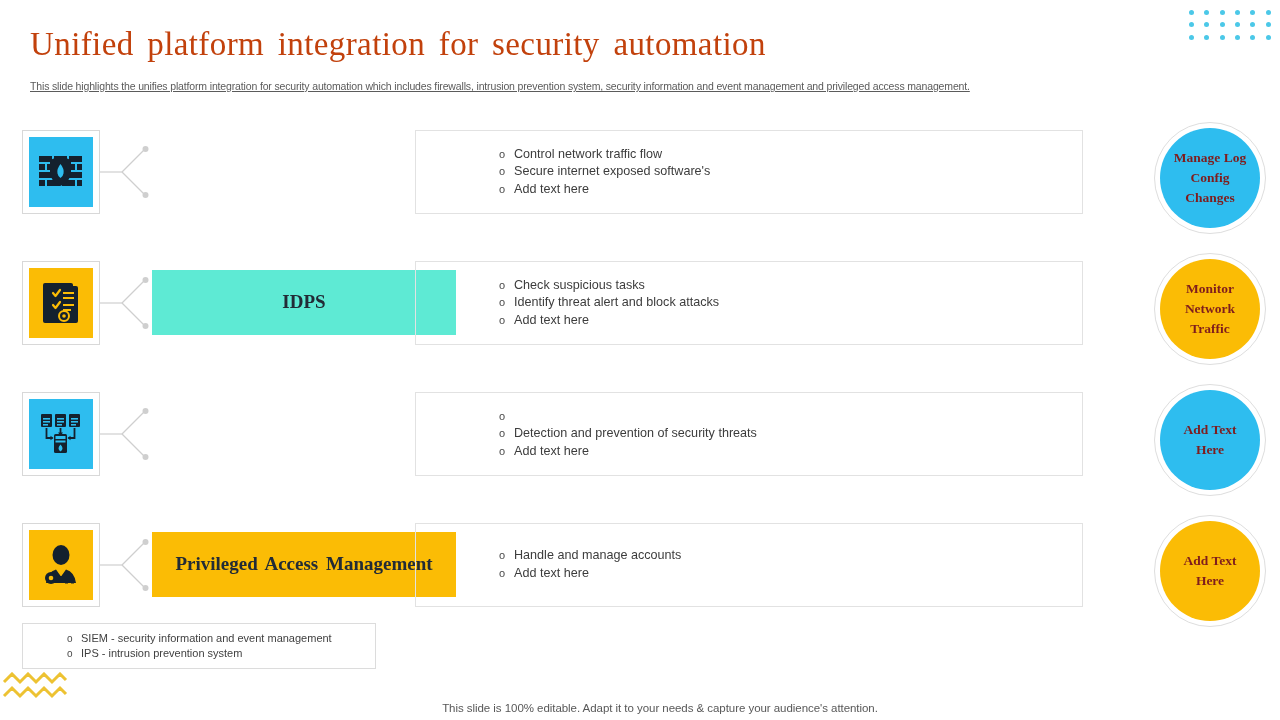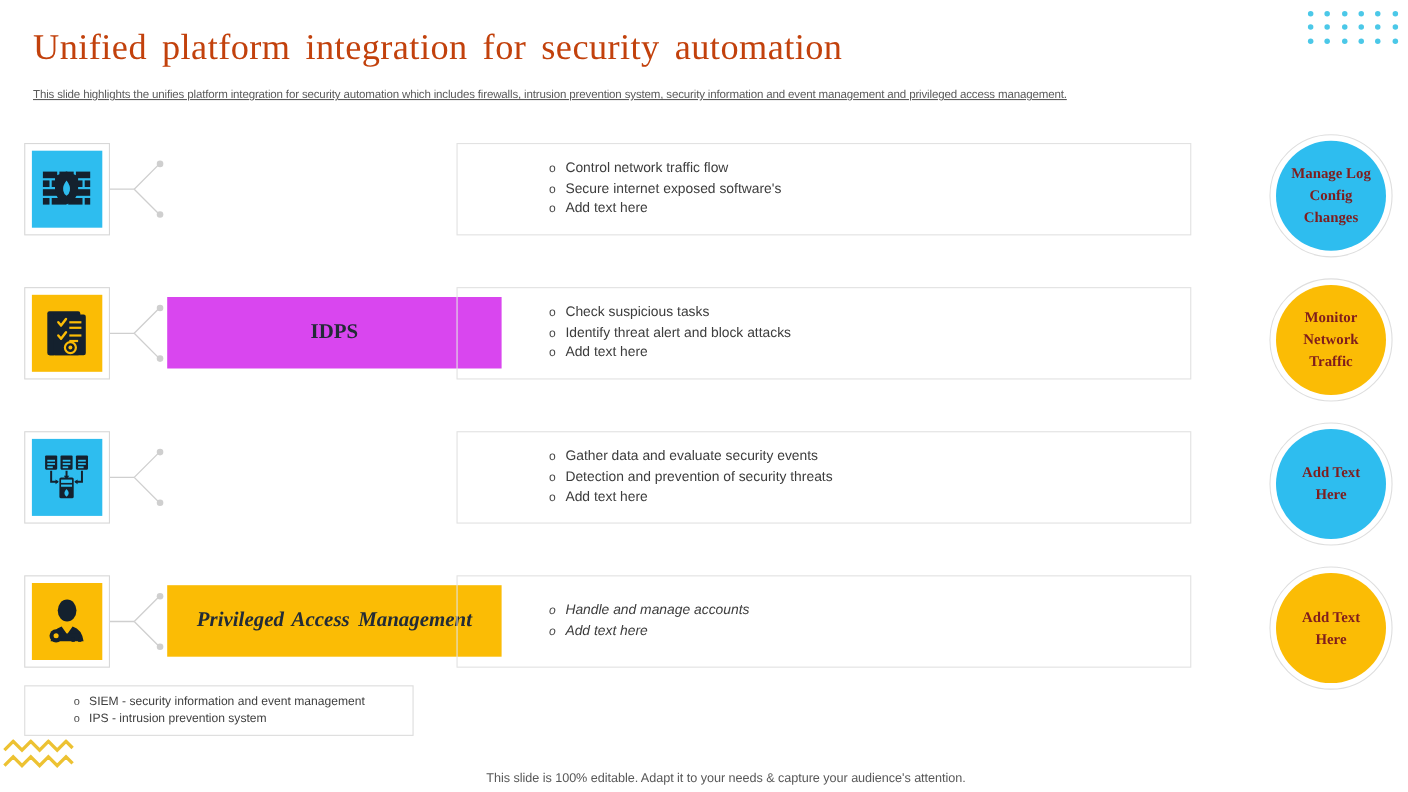--- a/index.html
+++ b/index.html
@@ -66,21 +66,21 @@
     position: absolute;
     left: 0;
     top: 130px;
     width: 1280px;
   }
   .row {
     position: relative;
     height: 84px;
     margin-bottom: 47px;
   }
-  .row:last-child { margin-bottom: 16px; font-style: italic; }
+  .row:last-child { margin-bottom: 16px; }
 
   
   .icon-frame {
     position: absolute;
     left: 22px;
     top: 0;
     width: 78px;
     height: 84px;
     border: 1px solid #d8d8d8;
     background: #ffffff;
@@ -335,21 +335,21 @@
         </svg>
       </div>
     </div>
     <svg class="connector" viewBox="0 0 52 84">
       <line x1="0" y1="42" x2="22" y2="42" stroke="#cfcfcf" stroke-width="1.2"></line>
       <line x1="22" y1="42" x2="45" y2="19" stroke="#cfcfcf" stroke-width="1.2"></line>
       <line x1="22" y1="42" x2="45" y2="65" stroke="#cfcfcf" stroke-width="1.2"></line>
       <circle cx="45.5" cy="19" r="3" fill="#cfcfcf"></circle>
       <circle cx="45.5" cy="65" r="3" fill="#cfcfcf"></circle>
     </svg>
-    <div class="label-bar" style="background:#d946ef">
+    <div class="label-bar" style="background:#5eead4">
       <span>IDPS</span>
     </div>
     <div class="bullet-panel">
       <div class="bullet">
           <span class="mark">o</span>
           <span>Check suspicious tasks</span>
         </div>
       <div class="bullet">
           <span class="mark">o</span>
           <span>Identify threat alert and block attacks</span>
@@ -397,21 +397,20 @@
     <svg class="connector" viewBox="0 0 52 84">
       <line x1="0" y1="42" x2="22" y2="42" stroke="#cfcfcf" stroke-width="1.2"></line>
       <line x1="22" y1="42" x2="45" y2="19" stroke="#cfcfcf" stroke-width="1.2"></line>
       <line x1="22" y1="42" x2="45" y2="65" stroke="#cfcfcf" stroke-width="1.2"></line>
       <circle cx="45.5" cy="19" r="3" fill="#cfcfcf"></circle>
       <circle cx="45.5" cy="65" r="3" fill="#cfcfcf"></circle>
     </svg>
     <div class="bullet-panel">
       <div class="bullet">
           <span class="mark">o</span>
-          <span>Gather data and evaluate security events</span>
         </div>
       <div class="bullet">
           <span class="mark">o</span>
           <span>Detection and prevention of security threats</span>
         </div>
       <div class="bullet">
           <span class="mark">o</span>
           <span>Add text here</span>
         </div>
     </div>

